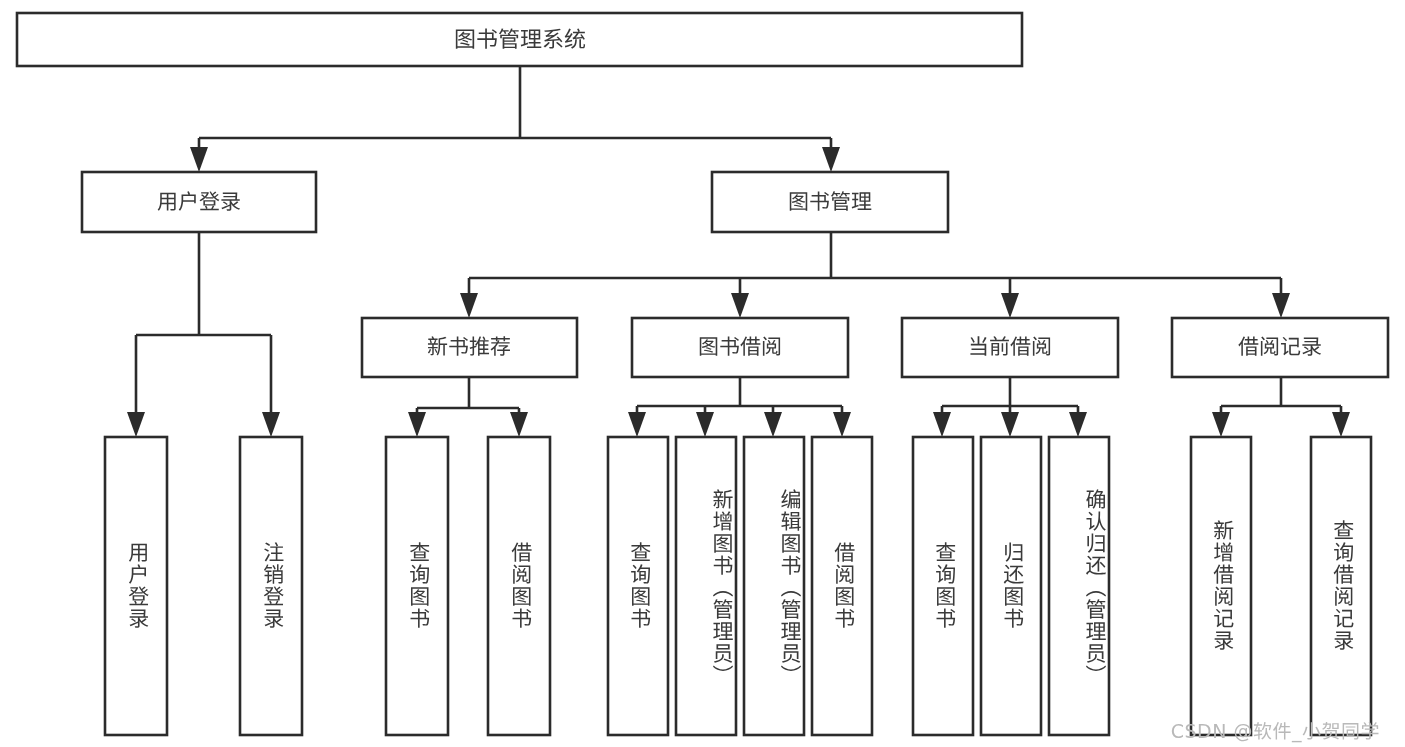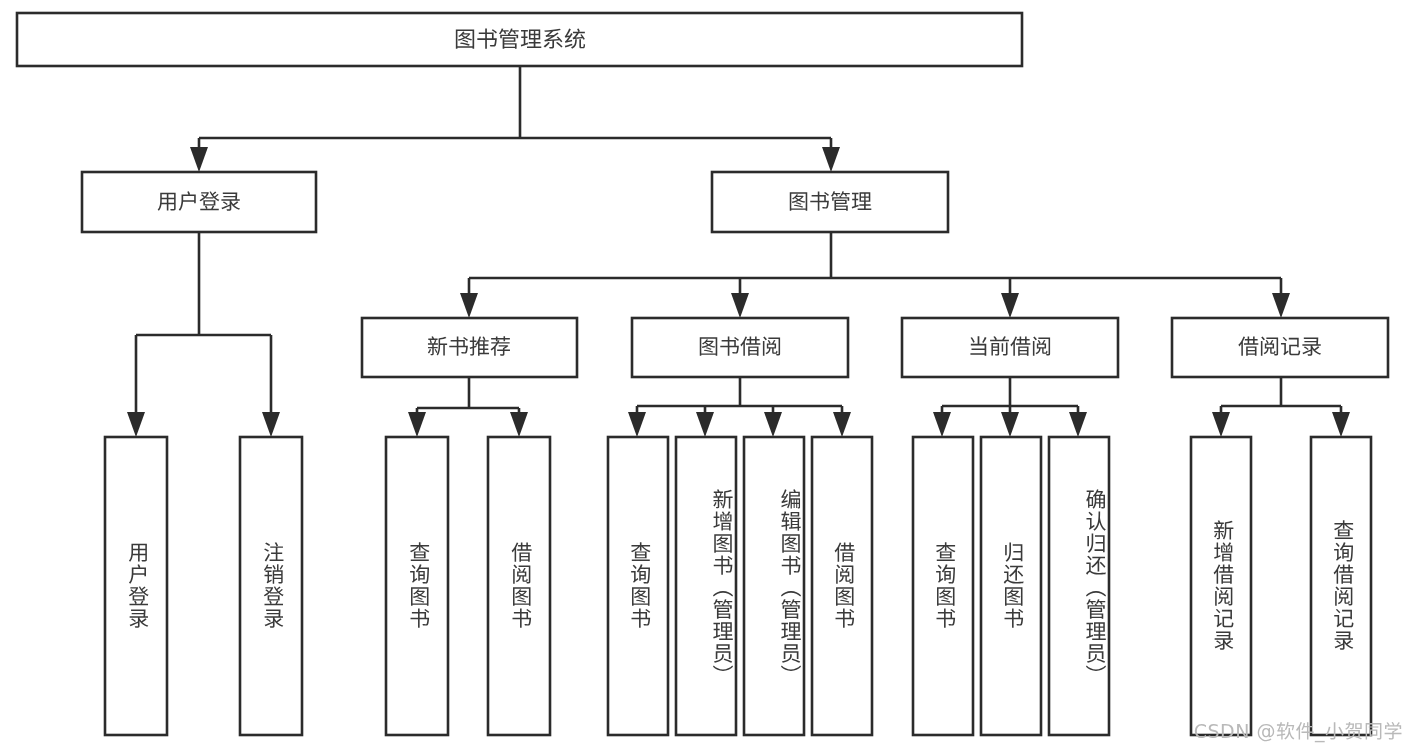--- a/index.html
+++ b/index.html
@@ -52,21 +52,21 @@
     color:#3a3a3a;
     writing-mode:vertical-rl;
     text-orientation:upright;
     letter-spacing:1px;
     box-sizing:border-box;
   }
   .leaf-label.align-top{align-items:flex-start;padding-top:4px;}
 
   .watermark{
     position:absolute;
-    right:2px;
+    right:25px;
     bottom:4px;
     font-family:"DejaVu Sans","Liberation Sans",sans-serif;
     font-size:19px;
     color:#b9b9b9;
     letter-spacing:0.5px;
     white-space:nowrap;
     user-select:none;
   }
 </style>
 </head>

